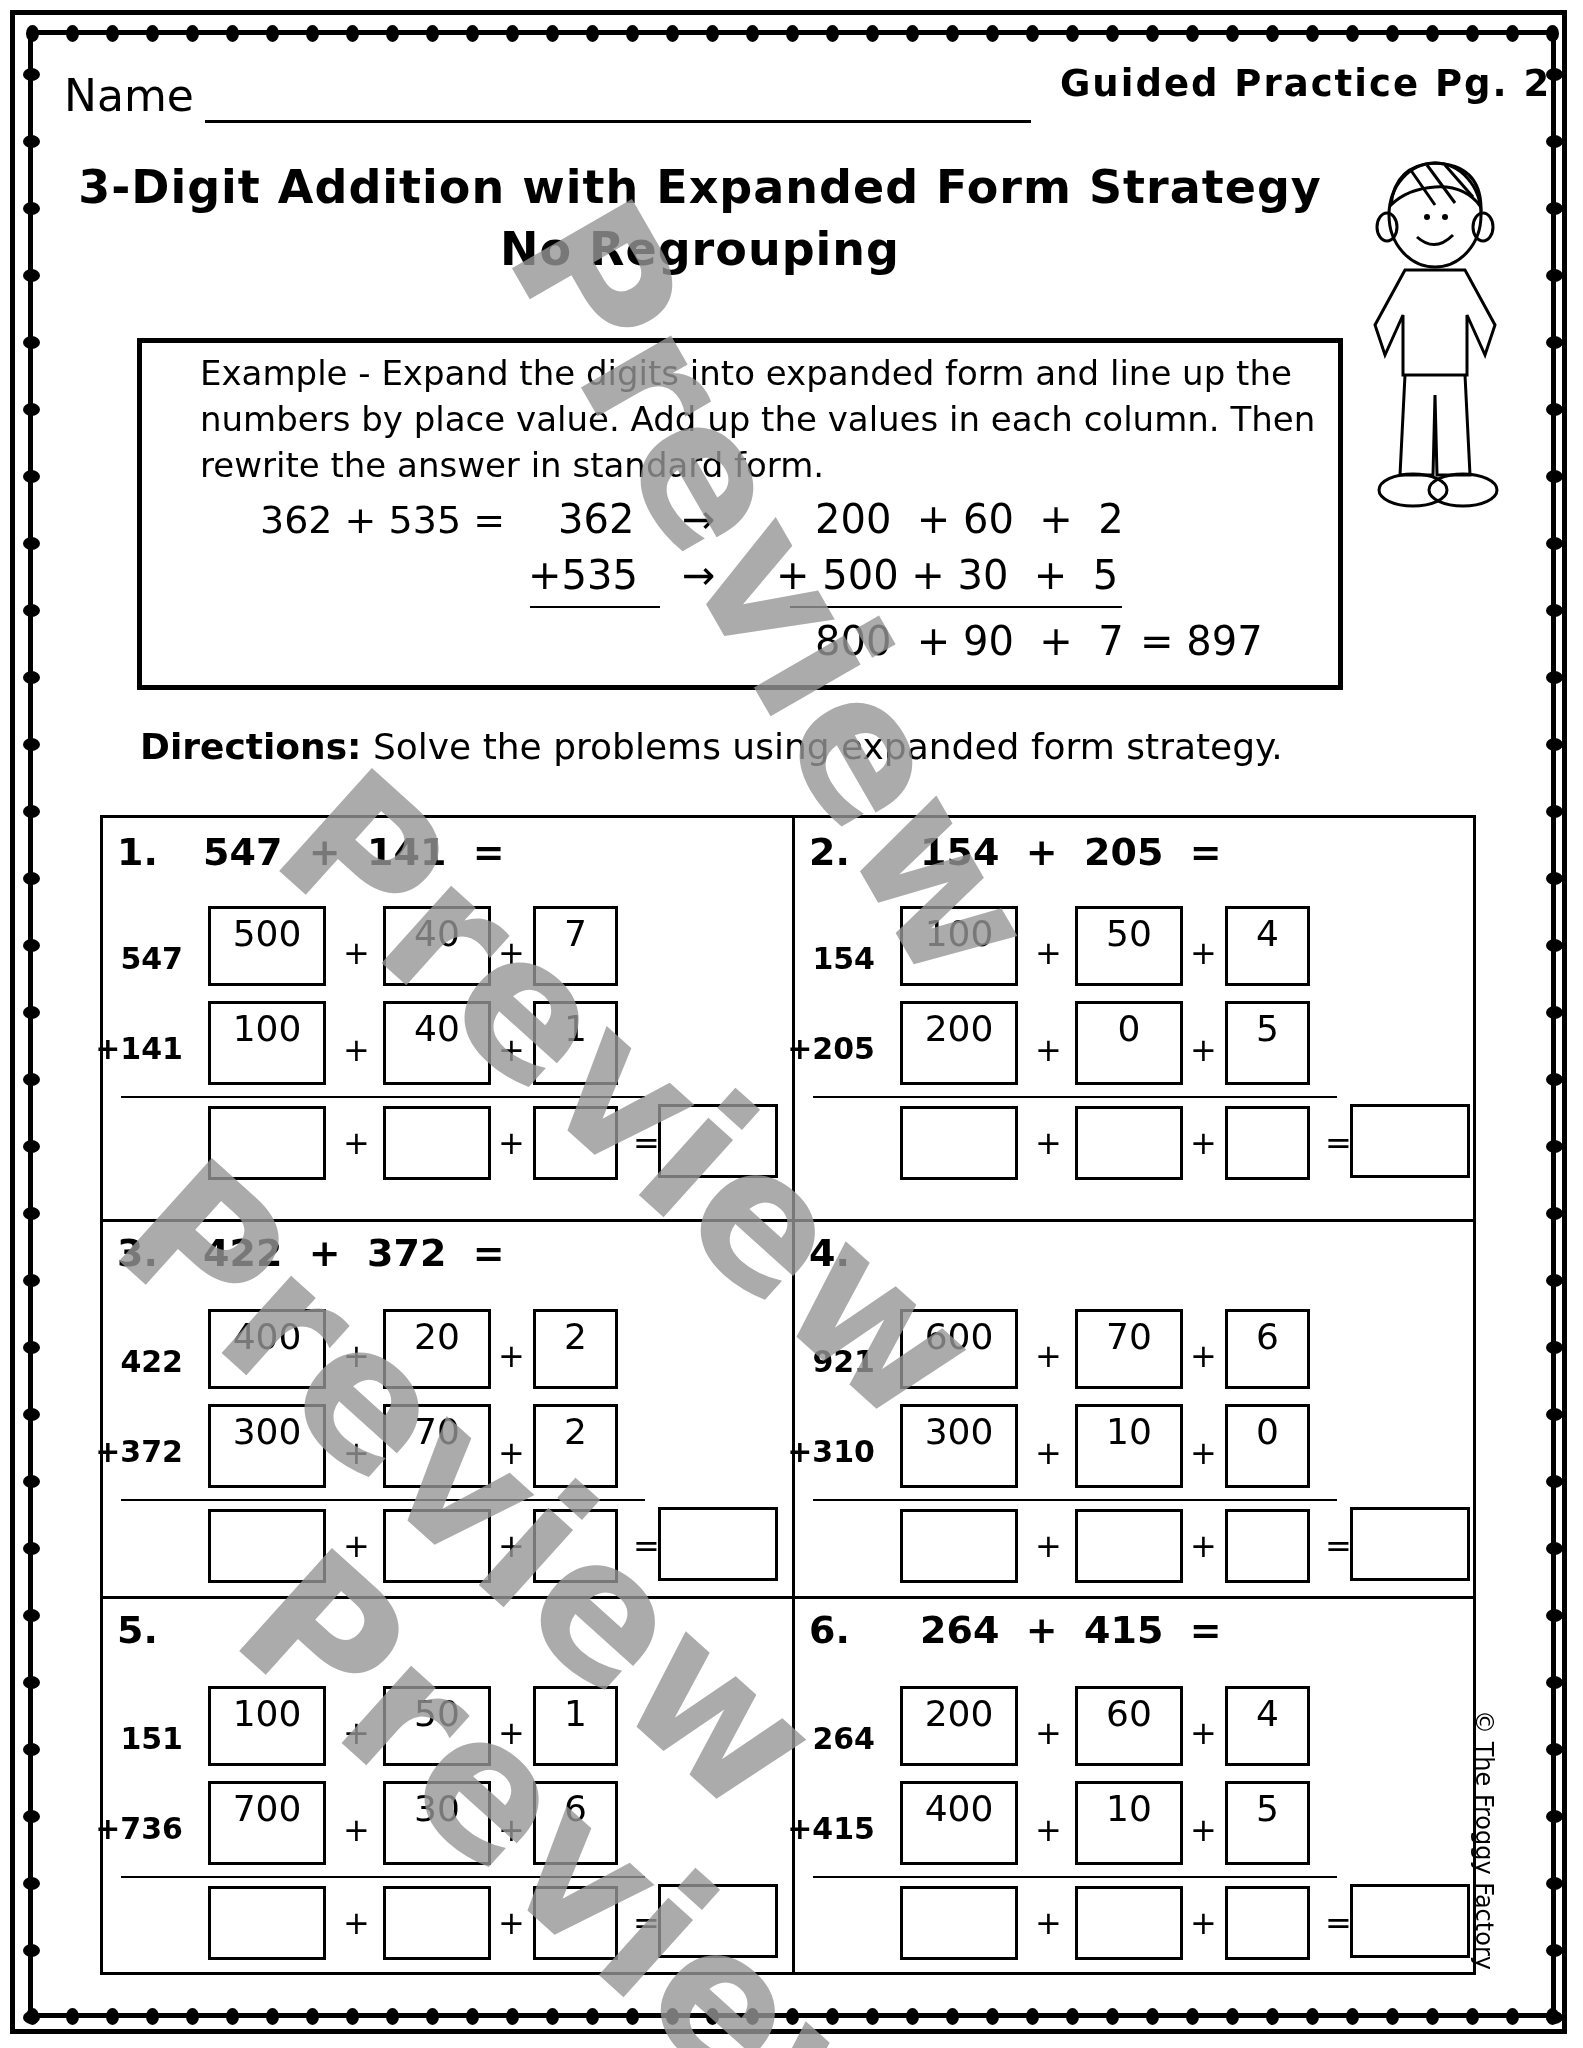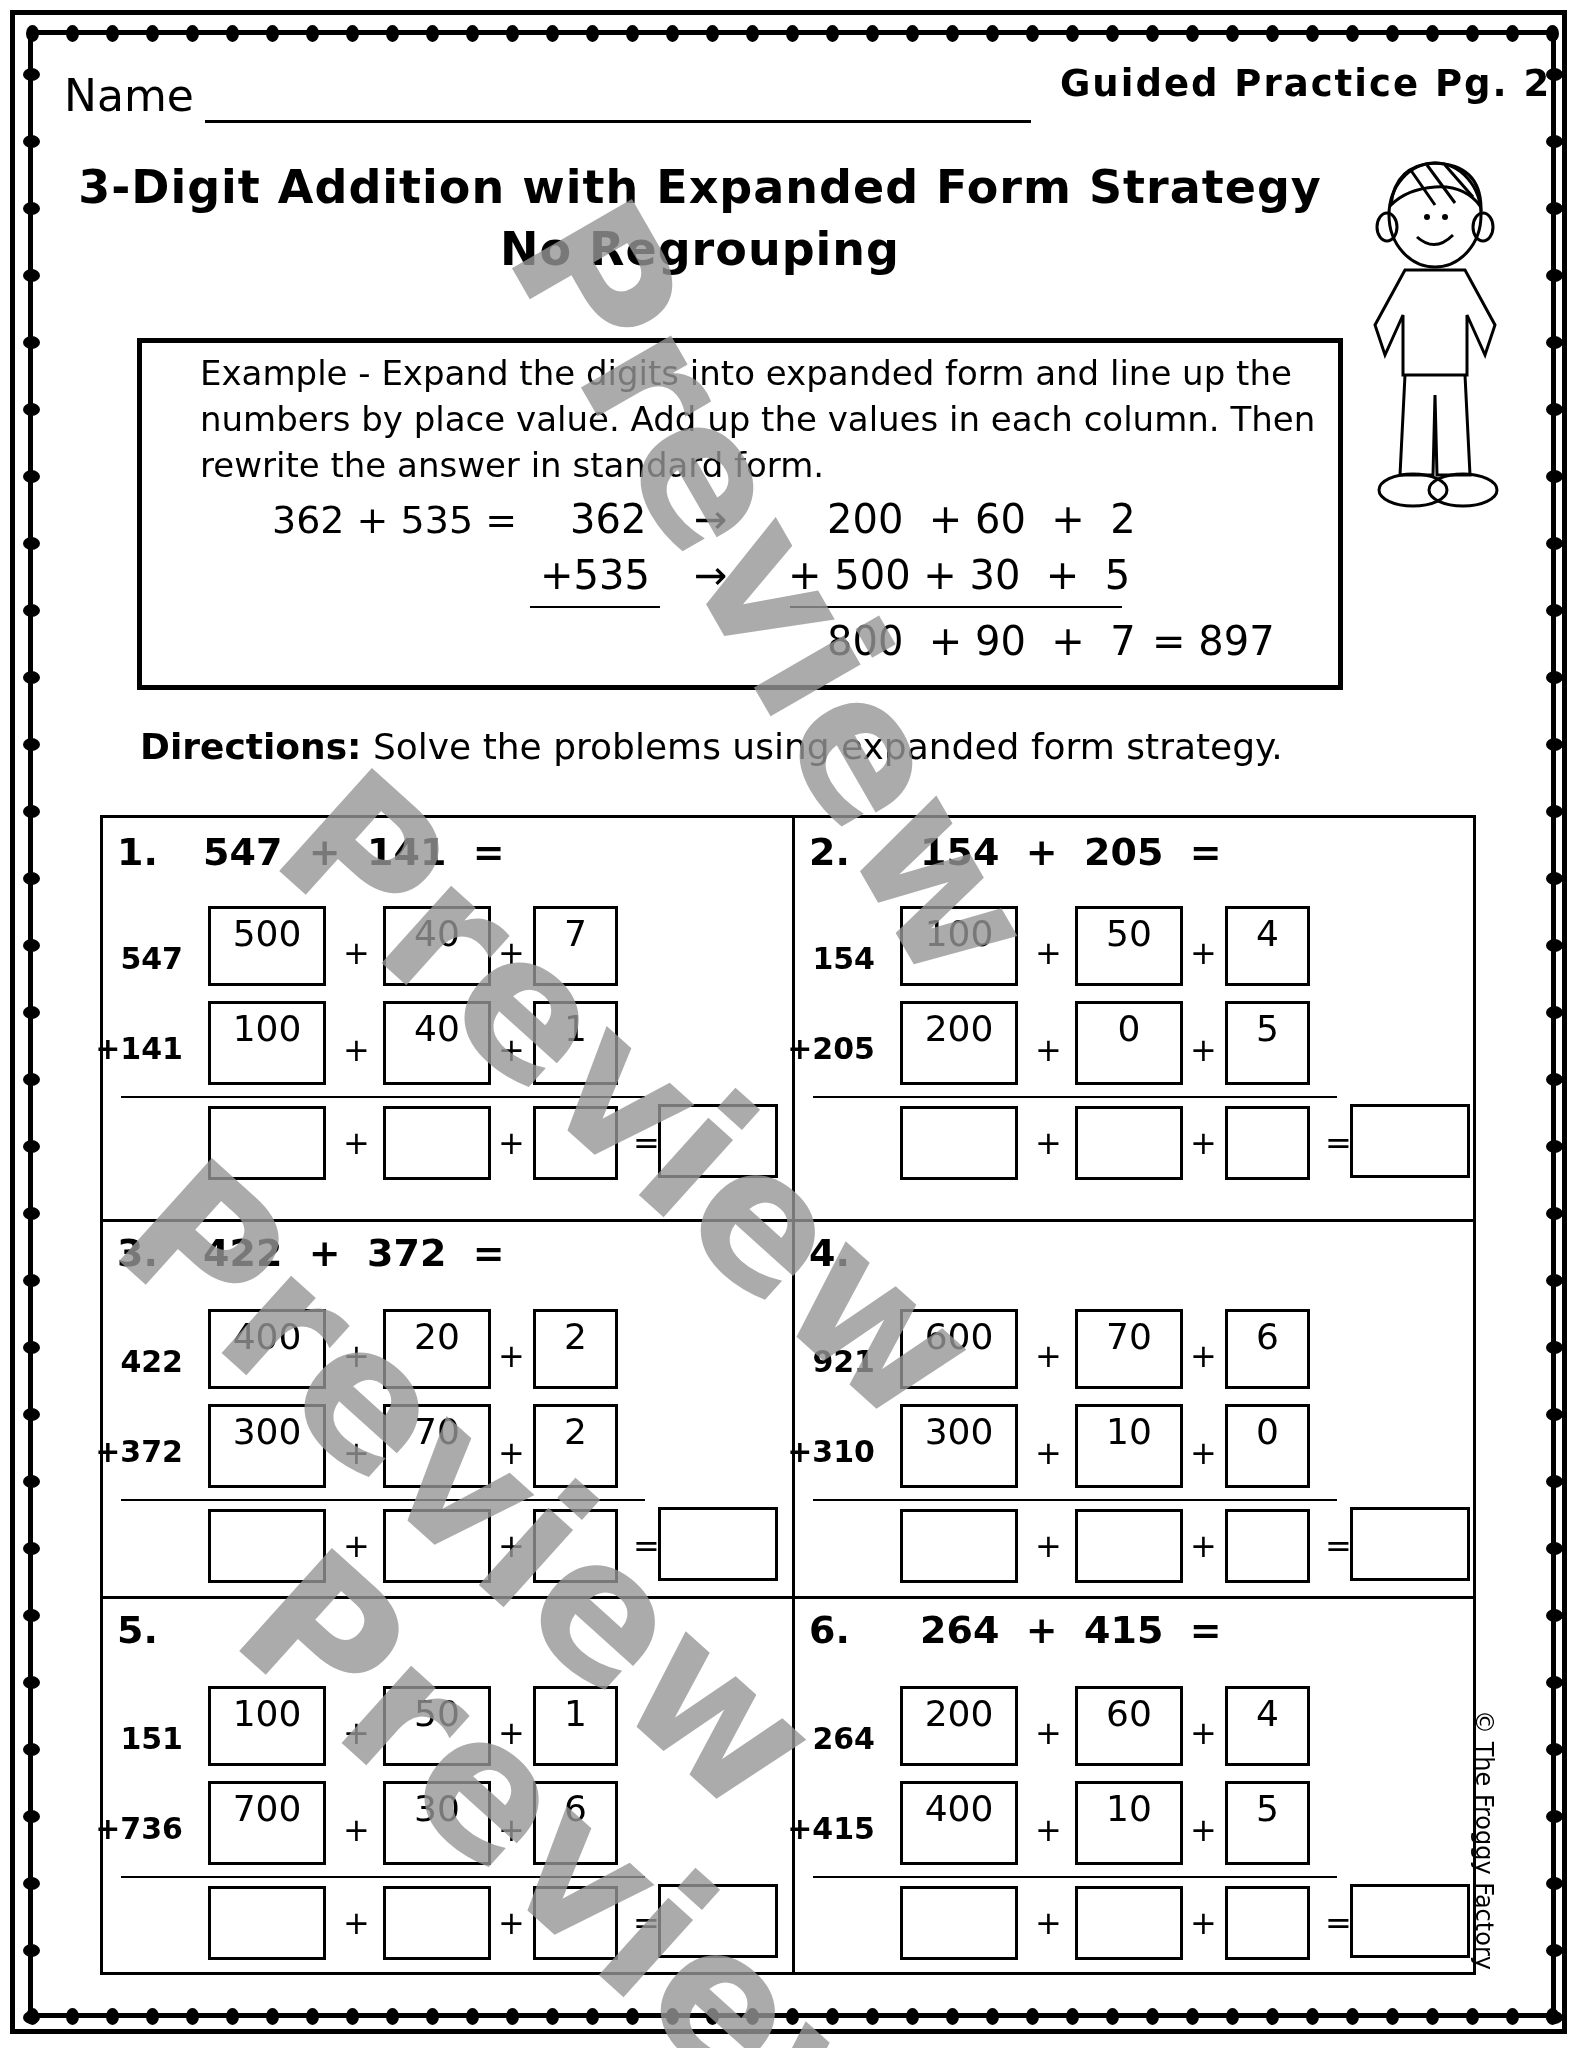--- a/index.html
+++ b/index.html
@@ -10,21 +10,21 @@
   .dot-frame { left:28px; top:30px; width:1528px; height:1988px; border:5px solid #000; box-sizing:border-box; }
   .dot { position:absolute; width:13px; height:17px; background:#000; border-radius:50%; }
   .dot.v { width:17px; height:13px; }
   .name-label { left:64px; top:70px; font-size:44px; }
   .name-line { left:205px; top:120px; width:826px; height:3px; background:#000; }
   .page-label { left:1060px; top:62px; font-size:37px; font-weight:bold; letter-spacing:2px; }
   .title { left:0; width:1400px; text-align:center; font-size:46px; font-weight:bold; letter-spacing:1px; }
   .boy { left:1355px; top:145px; width:160px; height:380px; }
   .example-box { left:137px; top:338px; width:1206px; height:352px; border:5px solid #000; box-sizing:border-box; }
   .ex-text { left:200px; top:350px; width:1130px; font-size:34px; line-height:46px; }
-  .ex-num { font-size:40px;margin-left:12px; }
+  .ex-num { font-size:40px; }
   .ex-rule { height:2px; background:#000; }
   .directions { left:140px; top:726px; font-size:36px; }
   .directions b { font-weight:bold;text-align:right; }
   .grid { left:100px; top:815px; width:1376px; height:1160px; border:3px solid #000; box-sizing:border-box; }
   .cell { position:absolute; box-sizing:border-box; }
   .vline { position:absolute; width:3px; background:#000; }
   .hline { position:absolute; height:3px; background:#000; }
   .prob-title { position:absolute; font-size:38px; font-weight:bold; white-space:pre; }
   .rowlabel { position:absolute; font-size:30px; font-weight:bold; text-align:right; width:90px; }
   .box { position:absolute; border:3px solid #000; box-sizing:border-box; text-align:center; font-size:36px; padding-top:4px; }

